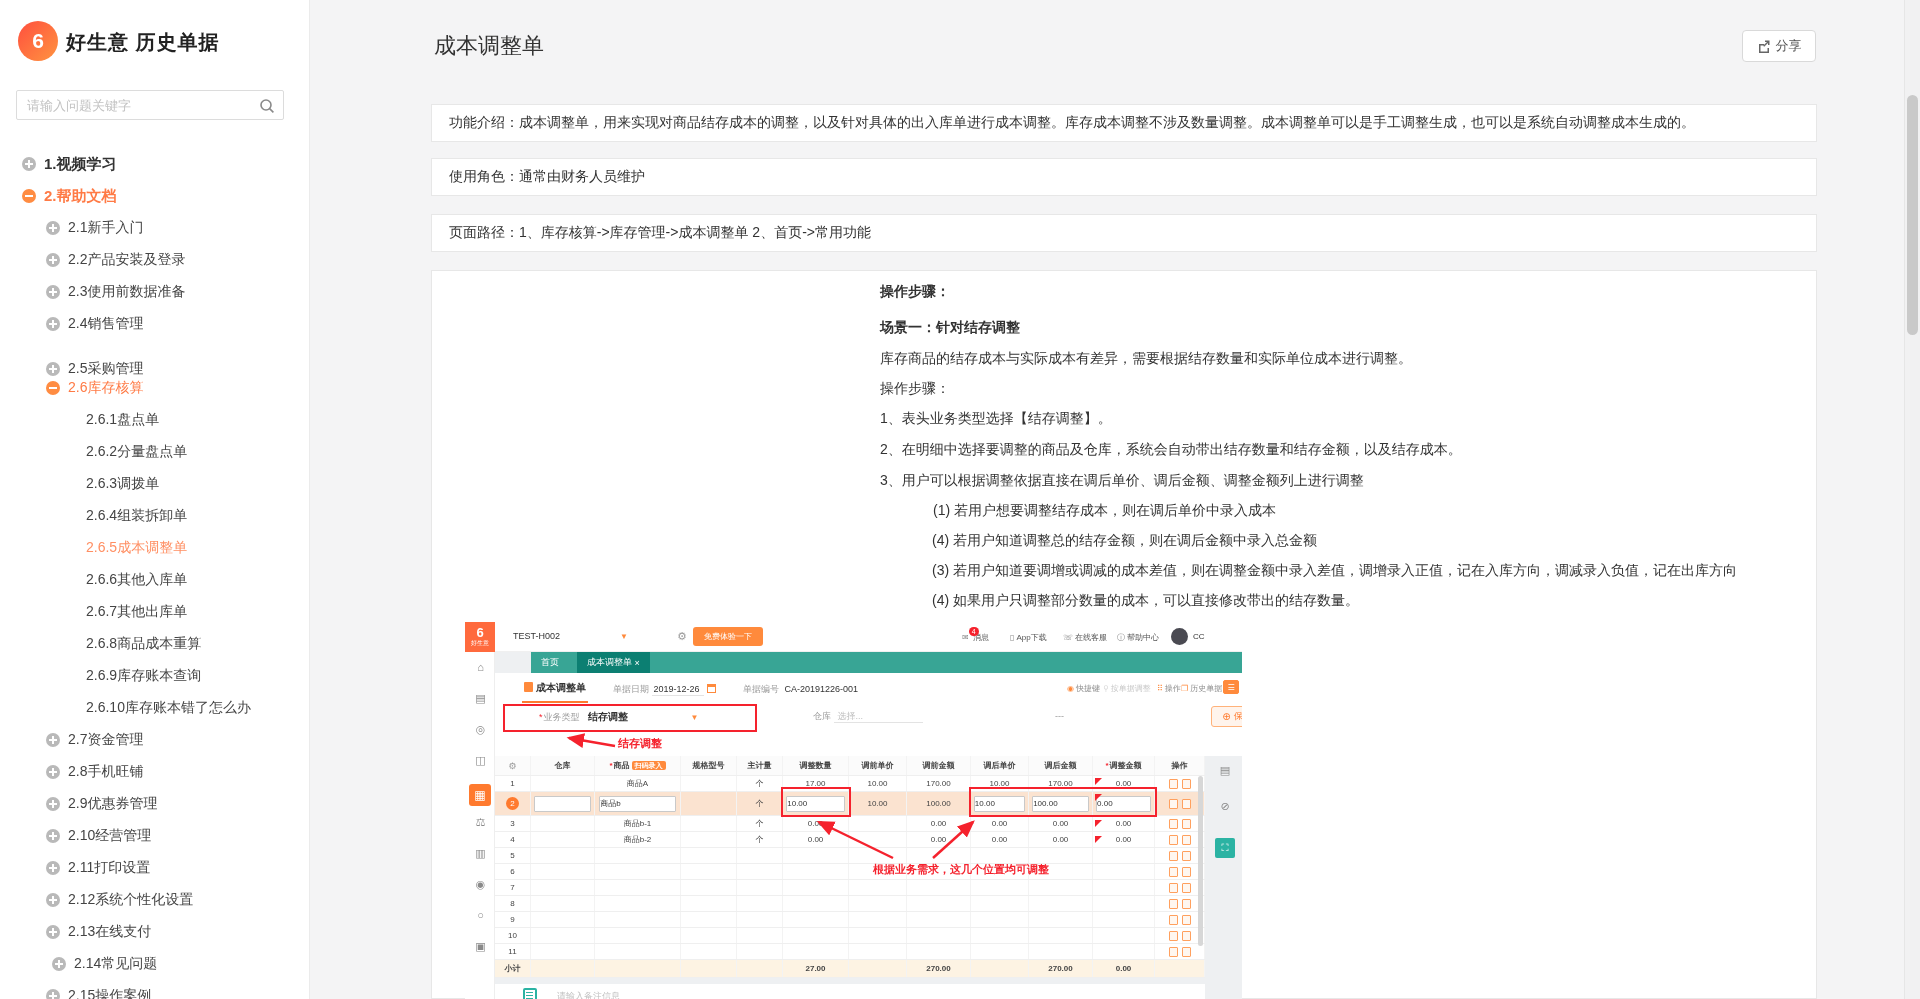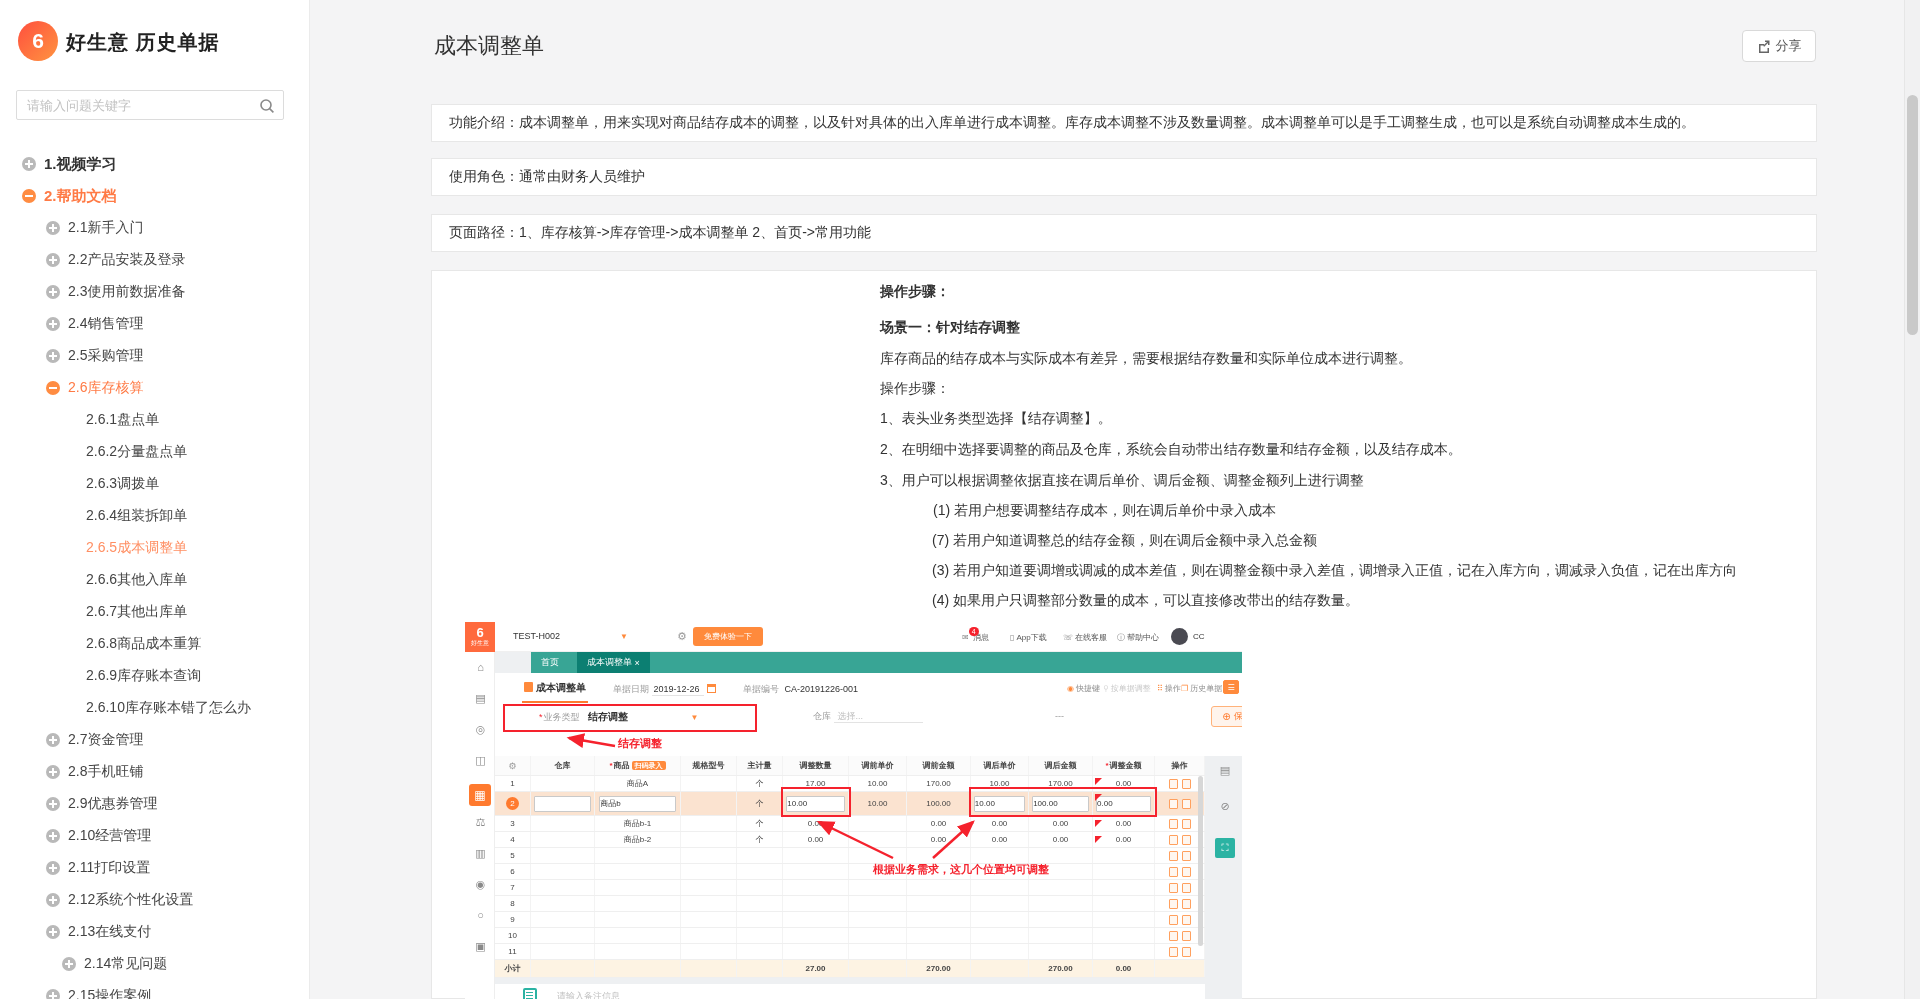--- a/index.html
+++ b/index.html
@@ -142,21 +142,21 @@
         <span>2.2产品安装及登录</span>
       </div>
       <div class="nav-item lv2" style="top: 281px; left: 46px;">
         <span class="tg plus"></span>
         <span>2.3使用前数据准备</span>
       </div>
       <div class="nav-item lv2" style="top: 313px; left: 46px;">
         <span class="tg plus"></span>
         <span>2.4销售管理</span>
       </div>
-      <div class="nav-item lv2" style="top: 345px; left: 46px;">
+      <div class="nav-item lv2" style="top: 358px; left: 46px;">
         <span class="tg plus"></span>
         <span>2.5采购管理</span>
       </div>
       <div class="nav-item lv2" style="top: 377px; left: 46px;">
         <span class="tg minus"></span>
         <span class="nav-orange">2.6库存核算</span>
       </div>
       <div class="nav-item lv3" style="top: 409px; left: 86px;">
         <span>2.6.1盘点单</span>
       </div>
@@ -208,21 +208,21 @@
         <span>2.11打印设置</span>
       </div>
       <div class="nav-item lv2" style="top: 889px; left: 46px;">
         <span class="tg plus"></span>
         <span>2.12系统个性化设置</span>
       </div>
       <div class="nav-item lv2" style="top: 921px; left: 46px;">
         <span class="tg plus"></span>
         <span>2.13在线支付</span>
       </div>
-      <div class="nav-item lv2" style="top: 953px; left: 62px;">
+      <div class="nav-item lv2" style="top: 953px; left: 52px;">
         <span class="tg plus"></span>
         <span>2.14常见问题</span>
       </div>
       <div class="nav-item lv2" style="top: 985px; left: 46px;">
         <span class="tg plus"></span>
         <span>2.15操作案例</span>
       </div>
     </div>
 </div>
 
@@ -255,21 +255,21 @@
   <div class="line bold" style="top:48px;">场景一：针对结存调整</div>
   <div class="line" style="top:79px;">库存商品的结存成本与实际成本有差异，需要根据结存数量和实际单位成本进行调整。</div>
   <div class="line" style="top:109px;">操作步骤：</div>
   <div id="steps-list">
       <div class="line" style="top: 139px;">1、表头业务类型选择【结存调整】。</div>
       <div class="line" style="top: 170px;">2、在明细中选择要调整的商品及仓库，系统会自动带出结存数量和结存金额，以及结存成本。</div>
       <div class="line" style="top: 201px;">3、用户可以根据调整依据直接在调后单价、调后金额、调整金额列上进行调整</div>
     </div>
   <div id="steps-sublist">
       <div class="line" style="top: 231px; left: 493px; margin-left: 8px;">(1) 若用户想要调整结存成本，则在调后单价中录入成本</div>
-      <div class="line" style="top: 261px; left: 500px;">(7) 若用户知道调整总的结存金额，则在调后金额中录入总金额</div>
+      <div class="line" style="top: 261px; left: 500px;">(4) 若用户知道调整总的结存金额，则在调后金额中录入总金额</div>
       <div class="line" style="top: 291px; left: 500px;">(3) 若用户知道要调增或调减的成本差值，则在调整金额中录入差值，调增录入正值，记在入库方向，调减录入负值，记在出库方向</div>
       <div class="line" style="top: 321px; left: 500px;">(4) 如果用户只调整部分数量的成本，可以直接修改带出的结存数量。</div>
     </div>
 </div>
 
 <div class="app">
 
   <div class="app-topbar"></div>
   <div class="app-logo">
     <span class="n">6</span>

